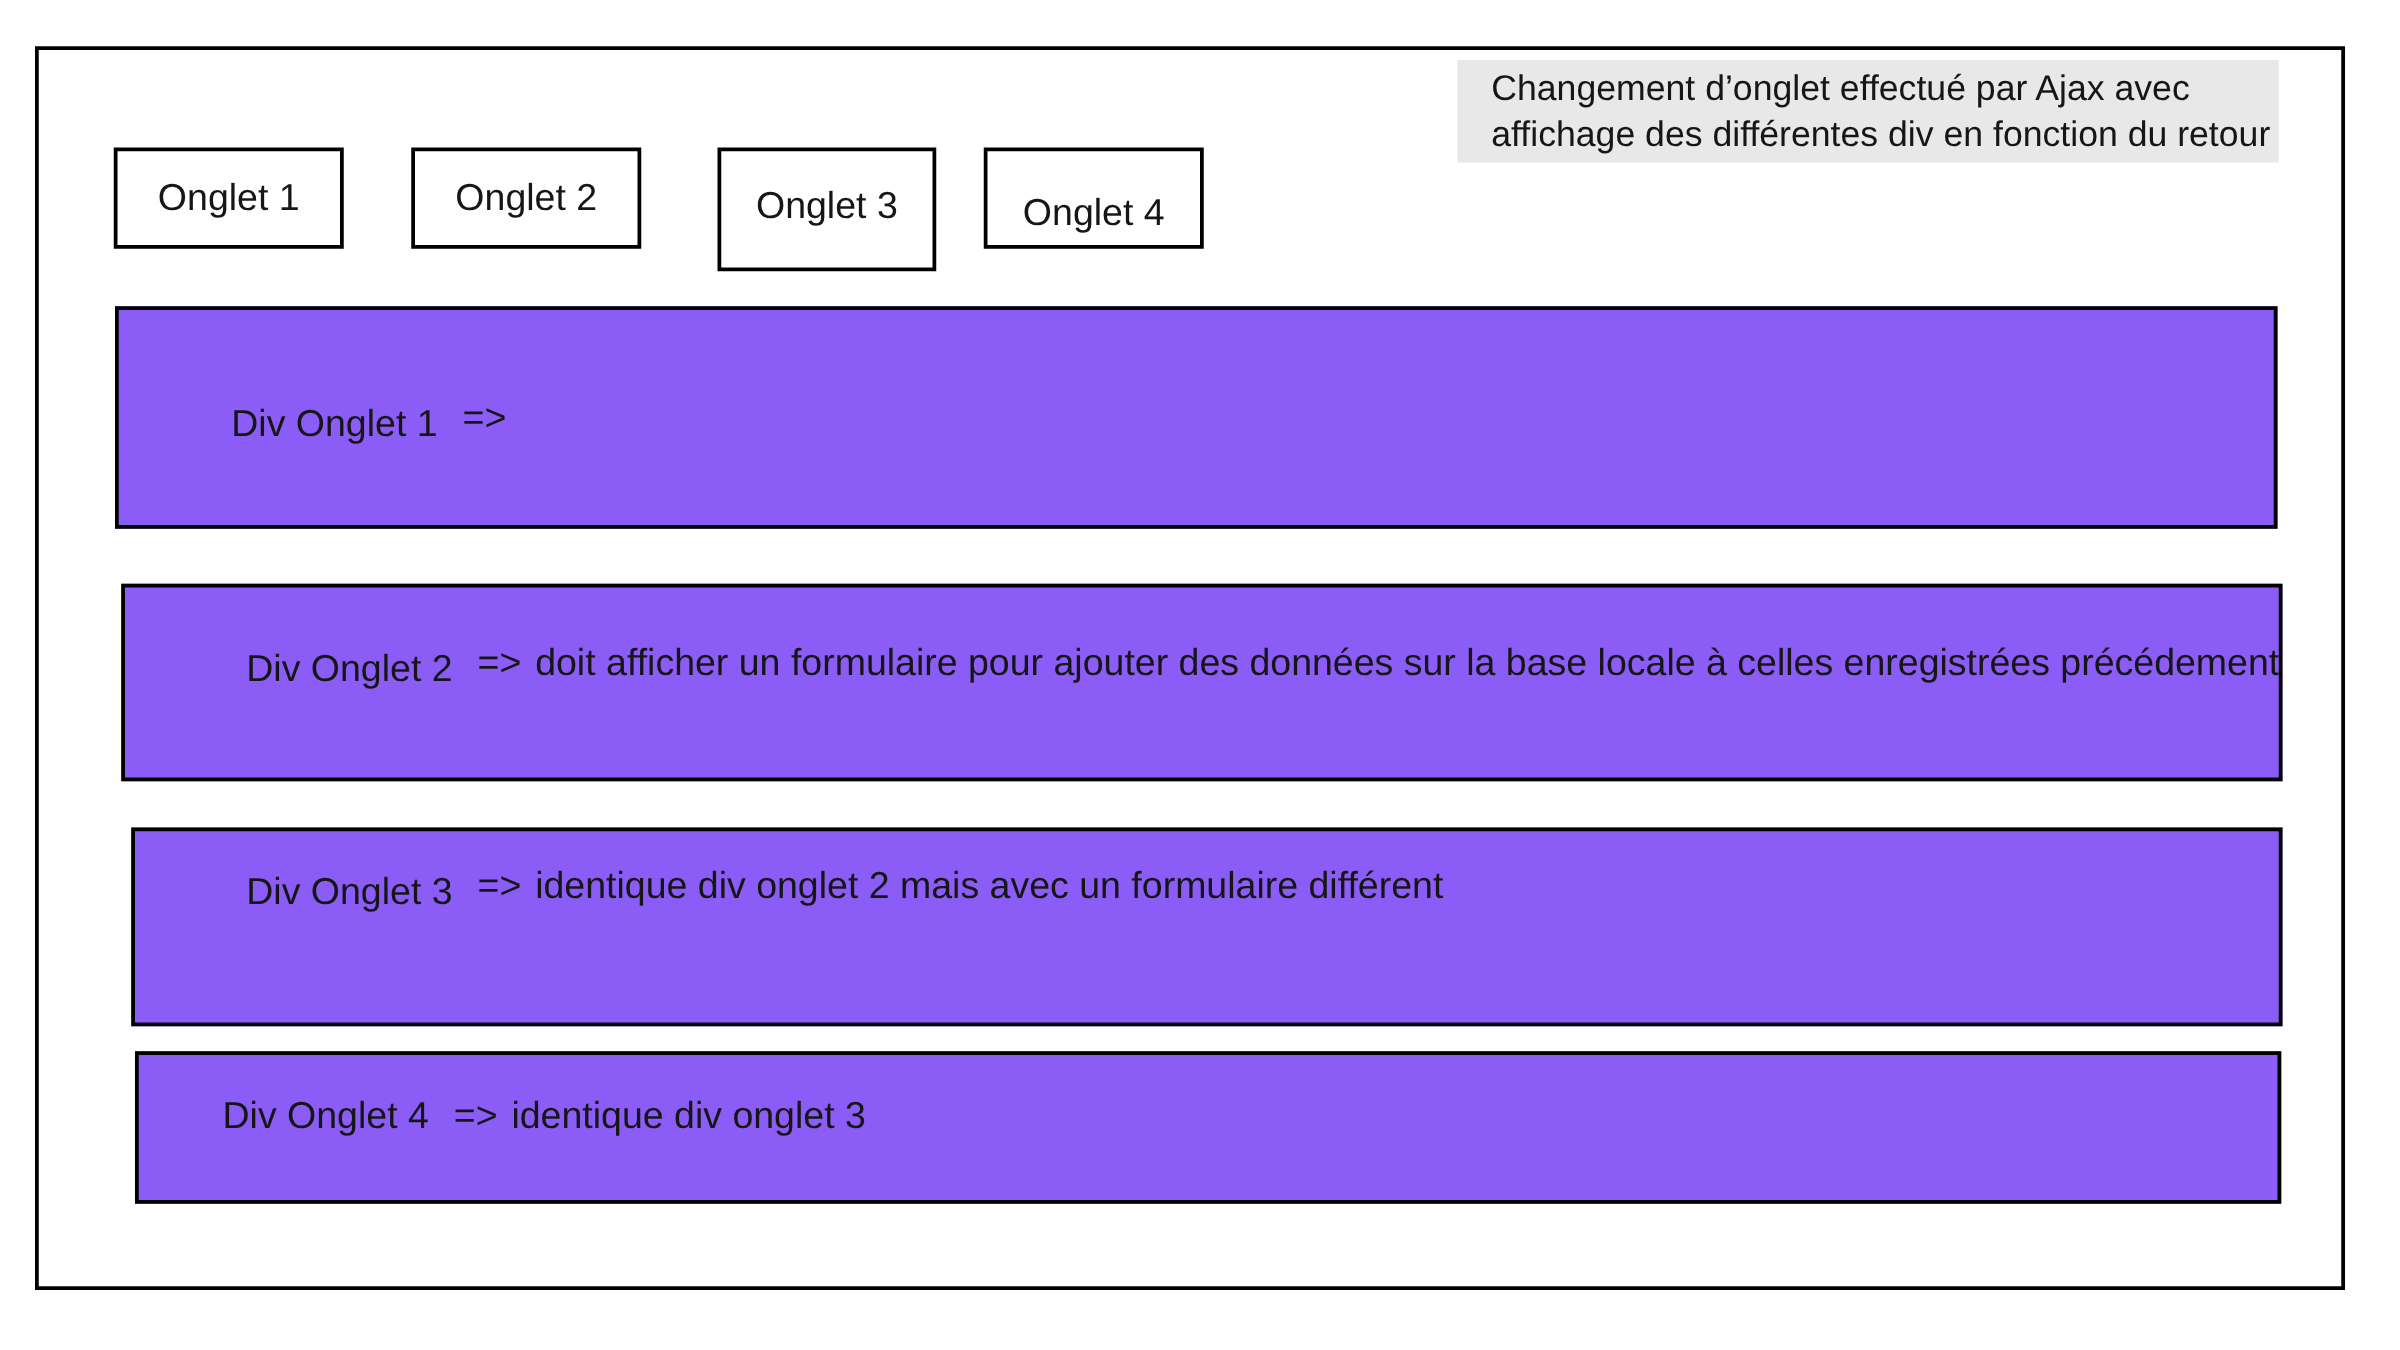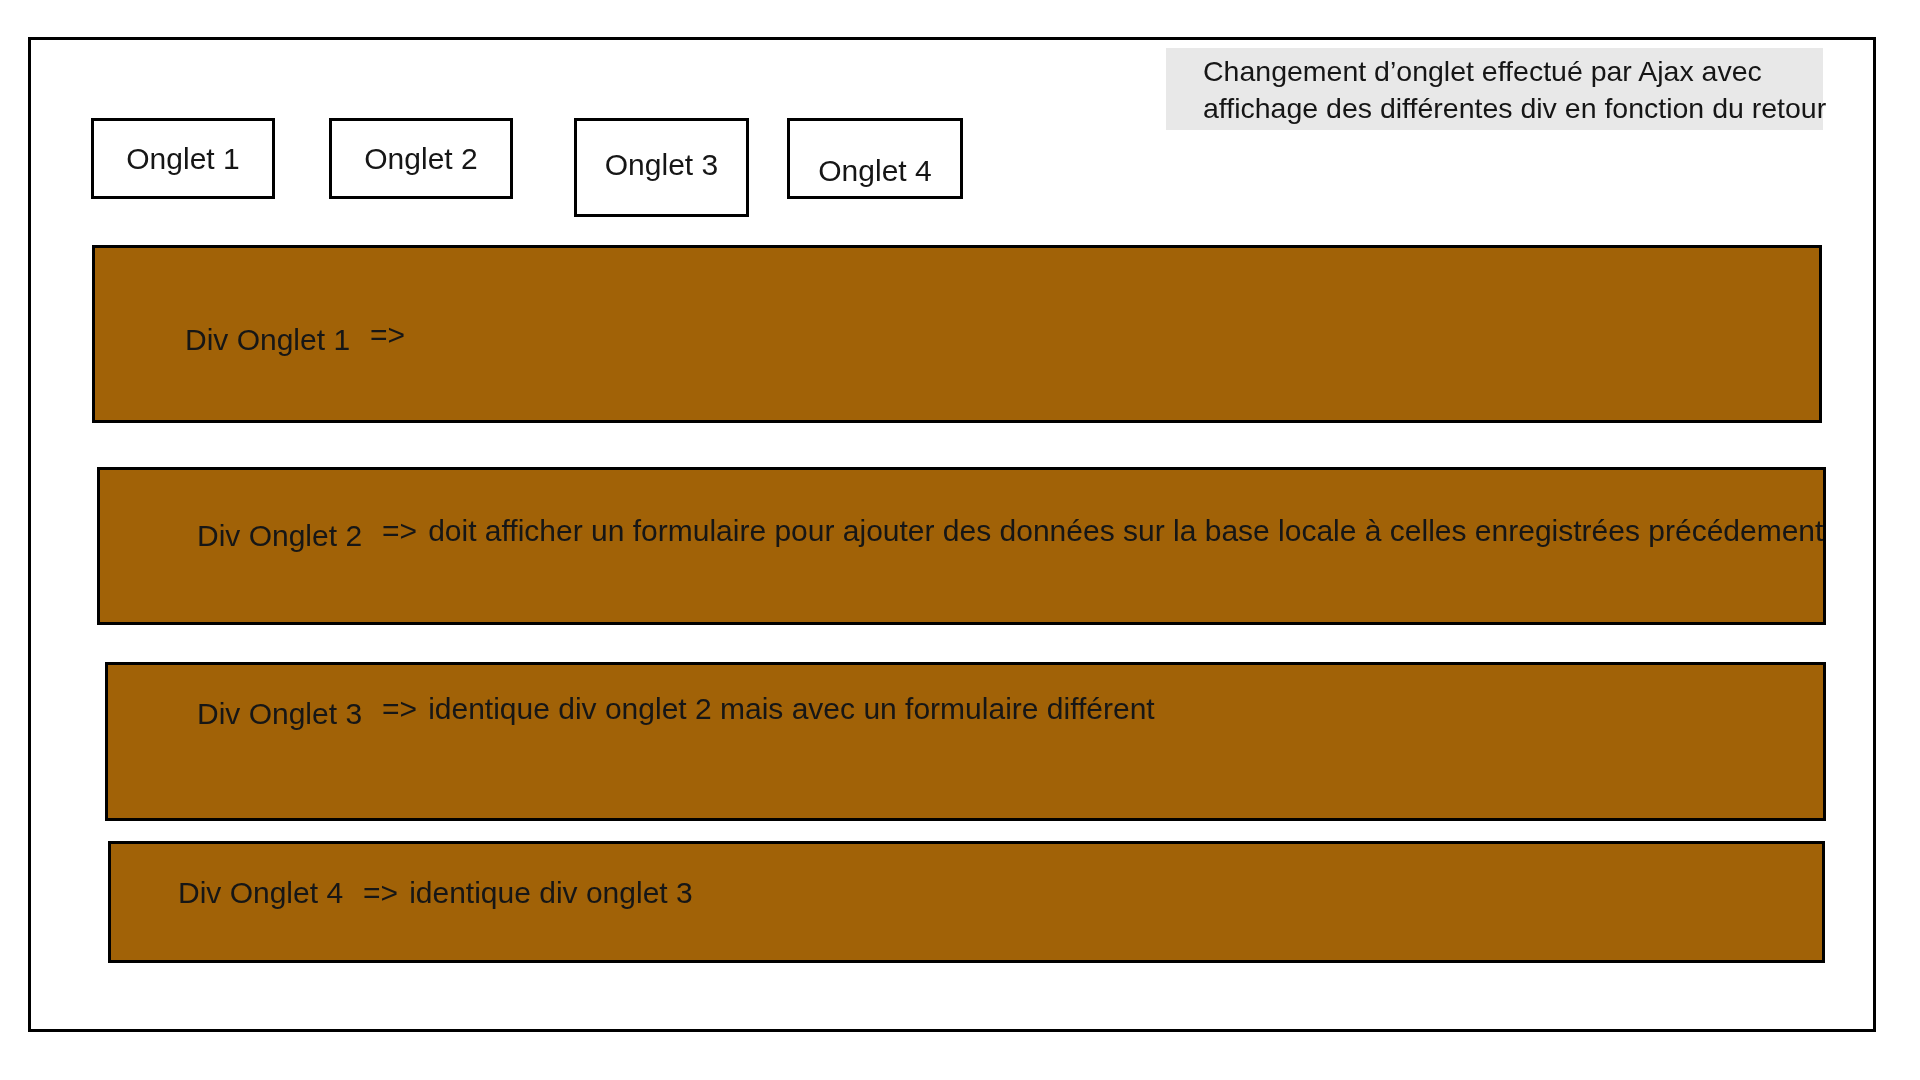--- a/index.html
+++ b/index.html
@@ -27,21 +27,21 @@
     background: #ffffff;
   }
   .note {
     position: absolute;
     left: 1166px;
     top: 48px;
     width: 657px;
     height: 82px;
     background: #e8e8e8;
     box-sizing: border-box;
-    padding: 5px 0 0 37px;
+    padding: 5px 0 0 27px;
     font-size: 28.5px;
     line-height: 37px;
     white-space: nowrap;
   }
   .tab {
     position: absolute;
     box-sizing: border-box;
     border: 3px solid #000;
     background: #ffffff;
     display: flex;
@@ -54,21 +54,21 @@
   .tab-1 { left: 91px;  top: 118px; width: 184px; height: 81px; }
   .tab-2 { left: 329px; top: 118px; width: 184px; height: 81px; }
   .tab-3 { left: 574px; top: 118px; width: 175px; height: 99px; }
   .tab-4 { left: 787px; top: 118px; width: 176px; height: 81px; }
   .tab-3 .tab-label { position: relative; top: -3px; }
   .tab-4 .tab-label { position: relative; top: 12px; }
   .panel {
     position: absolute;
     box-sizing: border-box;
     border: 3px solid #000;
-    background: #a16207;
+    background: #8b5cf6;
   }
   .panel-1 { left: 92px;  top: 245px; width: 1730px; height: 178px; }
   .panel-2 { left: 97px;  top: 467px; width: 1729px; height: 158px; }
   .panel-3 { left: 105px; top: 662px; width: 1721px; height: 159px; }
   .panel-4 { left: 108px; top: 841px; width: 1717px; height: 122px; }
   .panel-line {
     position: absolute;
     display: flex;
     align-items: baseline;
     white-space: nowrap;

